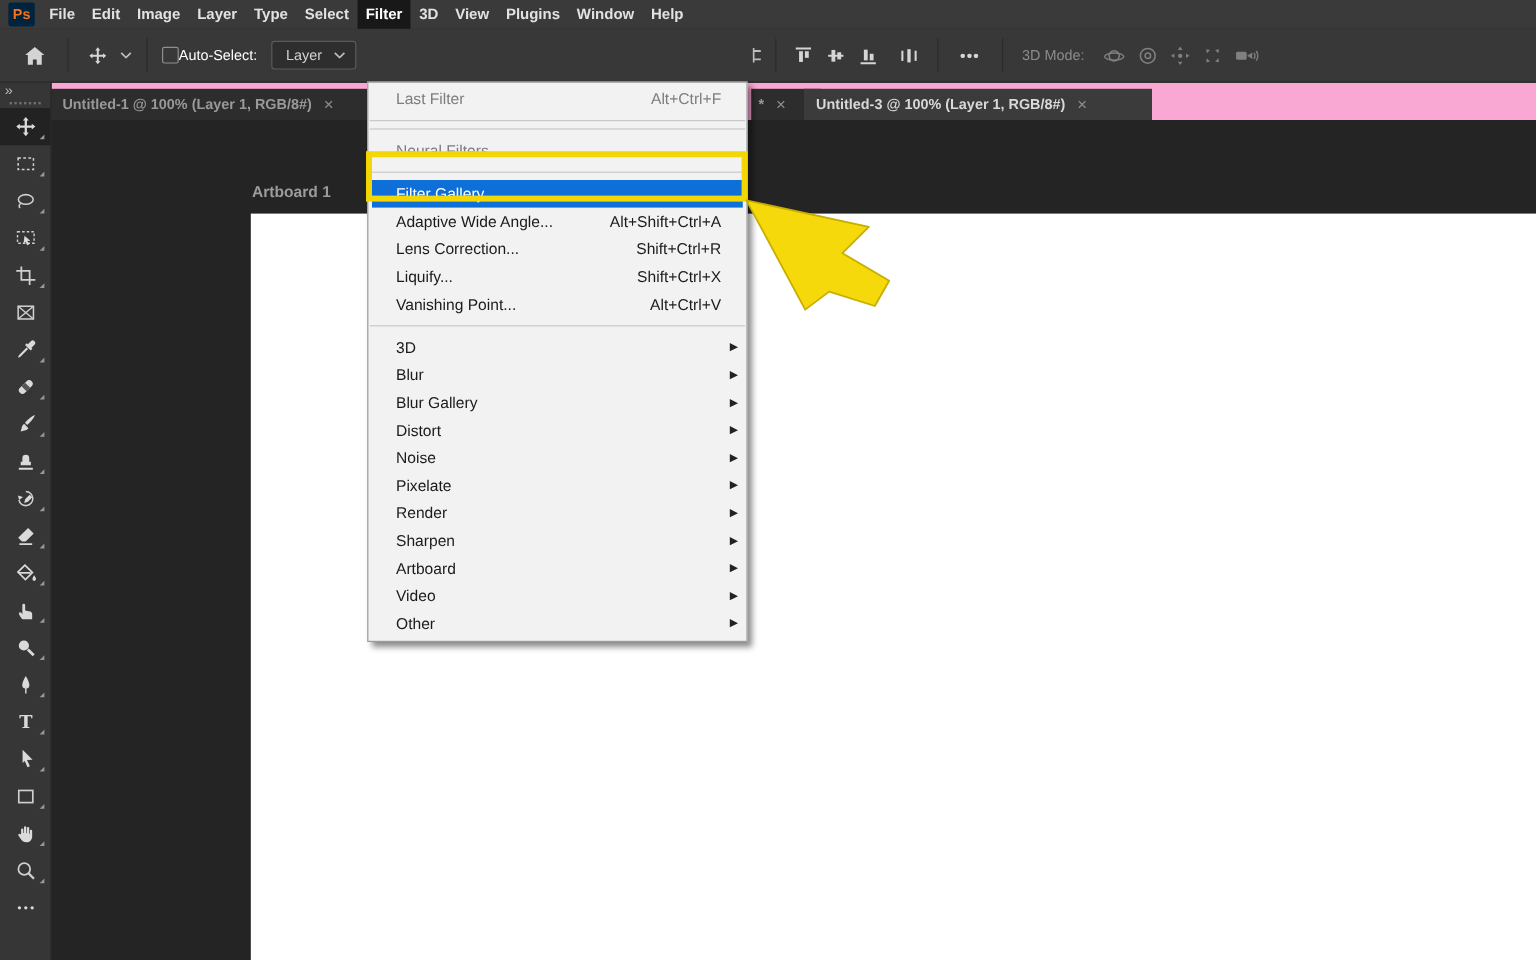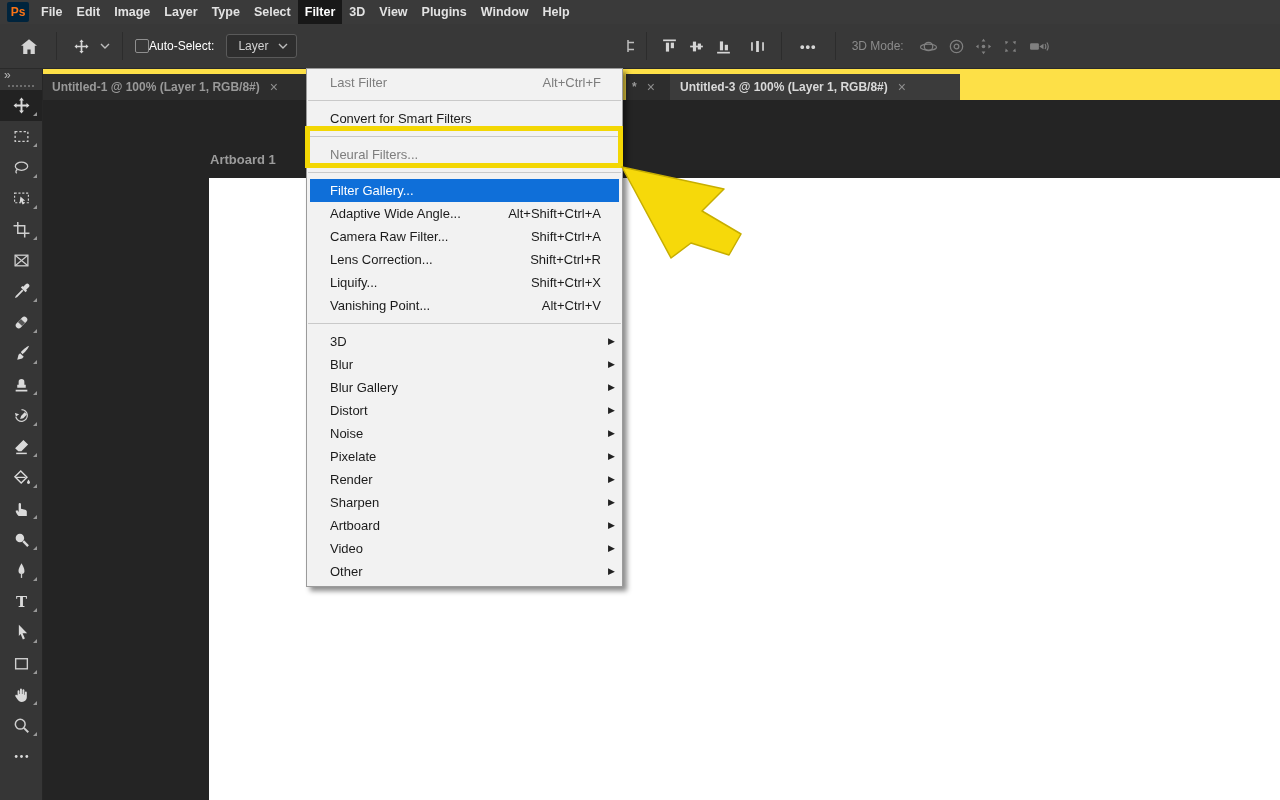--- a/index.html
+++ b/index.html
@@ -23,21 +23,21 @@
   .chev{margin-left:6px;display:flex;align-items:center;}
   .checkbox{width:12px;height:12px;border:1px solid #8f8f8f;border-radius:2px;flex:0 0 auto;}
   .auto-select{font-size:12px;color:#ffffff;white-space:nowrap;}
   .dropdown{margin-left:12px;display:flex;align-items:center;gap:10px;background:#2e2e2e;
     border:1px solid #5a5a5a;border-radius:3px;height:22px;padding:0 8px 0 11px;font-size:12px;color:#d2d2d2;}
   .ob-right{position:absolute;left:627px;top:0;height:100%;display:flex;align-items:center;}
   .ob-icon{display:flex;align-items:center;justify-content:center;margin:0 5px;flex:0 0 auto;}
   .more-dots{color:#d5d5d5;font-size:13px;font-weight:bold;letter-spacing:1px;margin:0 8px;}
   .mode-label{font-size:12px;color:#8b8b8b;margin:0 10px 0 6px;white-space:nowrap;}
   
-  #tabbar{position:absolute;top:68px;left:42px;right:0;height:32px;background:#fde047;z-index:20;}
+  #tabbar{position:absolute;top:68px;left:42px;right:0;height:32px;background:#f9a8d4;z-index:20;}
   .tab{position:absolute;bottom:0;height:26px;background:#2d2d2d;color:#999999;font-size:12px;
     font-weight:bold;display:flex;align-items:center;padding:0 8px 0 10px;white-space:nowrap;overflow:hidden;}
   .tab.active{background:#3b3b3b;color:#d9d9d9;}
   .tab .close{margin-left:10px;color:#8f8f8f;font-size:14px;font-weight:normal;}
   
   #toolbar{position:absolute;top:68px;left:0;width:42px;bottom:0;background:#363636;
     border-right:1px solid #262626;z-index:20;}
   .tb-expand{color:#b9b9b9;font-size:12px;padding:1px 0 0 4px;line-height:13px;}
   .tb-grip{width:26px;margin:3px auto 3px;border-top:2px dotted #6e6e6e;height:0;}
   .tool{position:relative;width:42px;height:31px;display:flex;align-items:center;justify-content:center;}
@@ -357,27 +357,25 @@
 
 <div id="canvas">
   <div class="artboard-label">Artboard 1</div>
   <div class="artboard"></div>
 </div>
 
 <div id="filter-menu">
   <div id="filter-menu-items">
       <div class="pm-item disabled"><span>Last Filter</span><span class="sc">Alt+Ctrl+F</span></div>
       <div class="pm-sep"></div>
-      <div class="pm-item"><span>Convert for Smart Filters</span></div>
       <div class="pm-sep"></div>
       <div class="pm-item disabled"><span>Neural Filters...</span></div>
       <div class="pm-sep"></div>
       <div class="pm-item selected"><span>Filter Gallery...</span></div>
       <div class="pm-item"><span>Adaptive Wide Angle...</span><span class="sc">Alt+Shift+Ctrl+A</span></div>
-      <div class="pm-item"><span>Camera Raw Filter...</span><span class="sc">Shift+Ctrl+A</span></div>
       <div class="pm-item"><span>Lens Correction...</span><span class="sc">Shift+Ctrl+R</span></div>
       <div class="pm-item"><span>Liquify...</span><span class="sc">Shift+Ctrl+X</span></div>
       <div class="pm-item"><span>Vanishing Point...</span><span class="sc">Alt+Ctrl+V</span></div>
       <div class="pm-sep"></div>
       <div class="pm-item"><span>3D</span><span class="sub">▶</span></div>
       <div class="pm-item"><span>Blur</span><span class="sub">▶</span></div>
       <div class="pm-item"><span>Blur Gallery</span><span class="sub">▶</span></div>
       <div class="pm-item"><span>Distort</span><span class="sub">▶</span></div>
       <div class="pm-item"><span>Noise</span><span class="sub">▶</span></div>
       <div class="pm-item"><span>Pixelate</span><span class="sub">▶</span></div>

